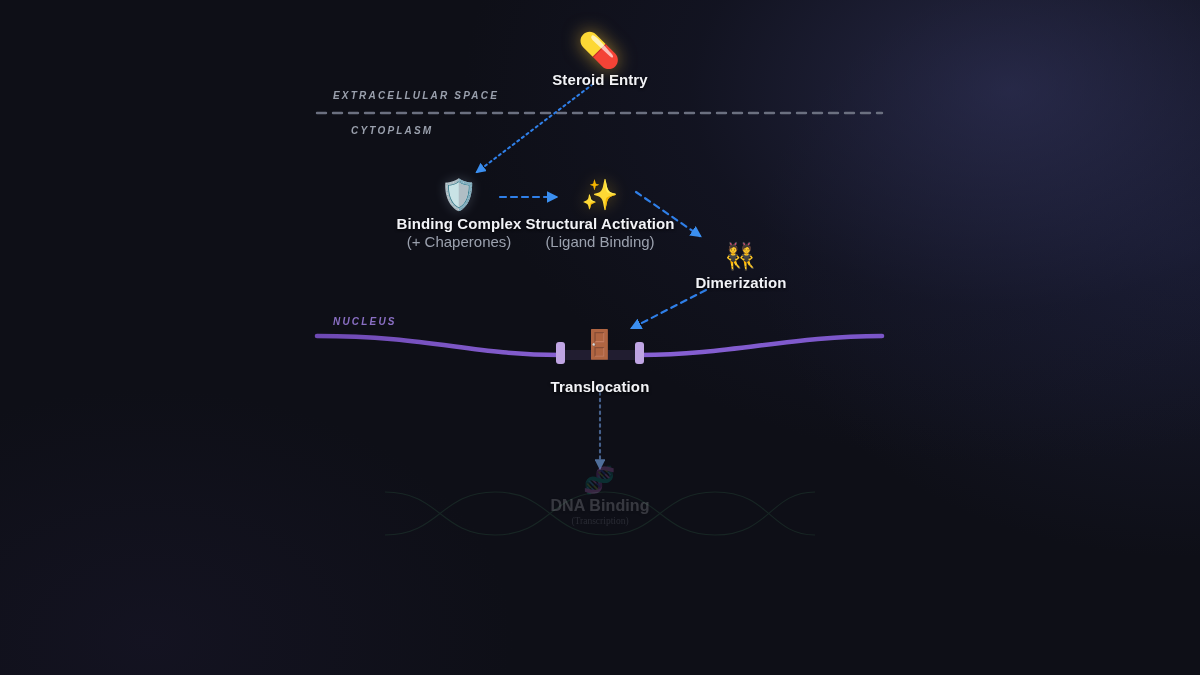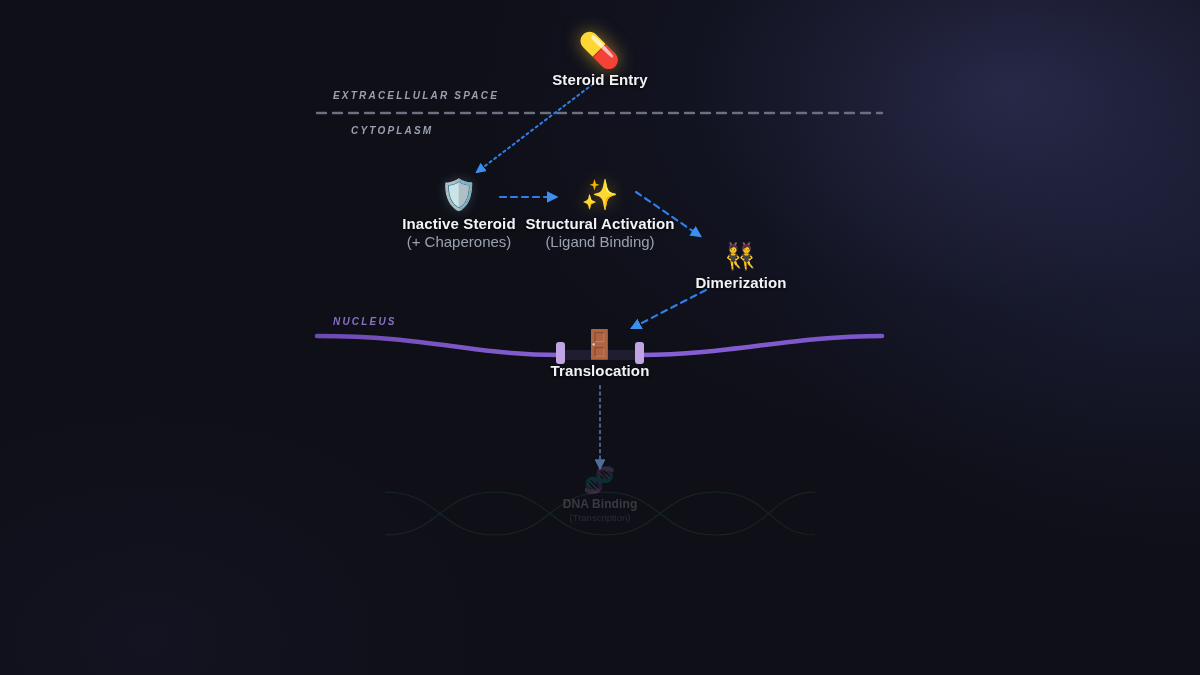--- a/index.html
+++ b/index.html
@@ -66,26 +66,26 @@
   #node-steroid .glyph { font-size:34px; line-height:36px;
      filter:drop-shadow(0 0 9px rgba(255,200,60,.55)); }
   #node-struct .glyph  { filter:drop-shadow(0 0 8px rgba(255,200,40,.35)); }
   #node-inactive .glyph{ filter:drop-shadow(0 0 6px rgba(180,210,235,.22)); }
   #node-dimer .glyph   { font-size:26px; line-height:28px; }
   #node-dimer .n-title { margin-top:4px; }
 
   
   #node-translocation { width:160px; margin-left:-80px; }
   #node-translocation .glyph { font-size:28px; line-height:30px; }
-  #node-translocation .n-title { margin-top:2px; }
+  #node-translocation .n-title { margin-top:18px; }
 
   
   #node-dna .glyph { font-size:26px; line-height:28px; }
-  #node-dna .n-title { font-size:12px; }
-  #node-dna .n-sub   { font-size:9.5px; }
+  #node-dna .n-title { font-size:16px; }
+  #node-dna .n-sub   { font-size:9.5px;font-family:Liberation Serif, serif; }
 
   
   #overlay { position:absolute; left:0; bottom:0; width:100%; }
 </style>
 </head>
 <body>
 
 <div id="stage">
 
   <div id="diagram">
@@ -134,21 +134,21 @@
     <div class="region-label" id="lbl-cytoplasm">CYTOPLASM</div>
     <div class="region-label" id="lbl-nucleus">NUCLEUS</div>
 
     <div class="node" id="node-steroid">
       <span class="glyph">💊</span>
       <span class="n-title">Steroid Entry</span>
     </div>
 
     <div class="node" id="node-inactive">
       <span class="glyph">🛡️</span>
-      <span class="n-title">Inactive Steroid</span>
+      <span class="n-title">Binding Complex</span>
       <span class="n-sub">(+ Chaperones)</span>
     </div>
 
     <div class="node" id="node-struct">
       <span class="glyph">✨</span>
       <span class="n-title">Structural Activation</span>
       <span class="n-sub">(Ligand Binding)</span>
     </div>
 
     <div class="node" id="node-dimer">

